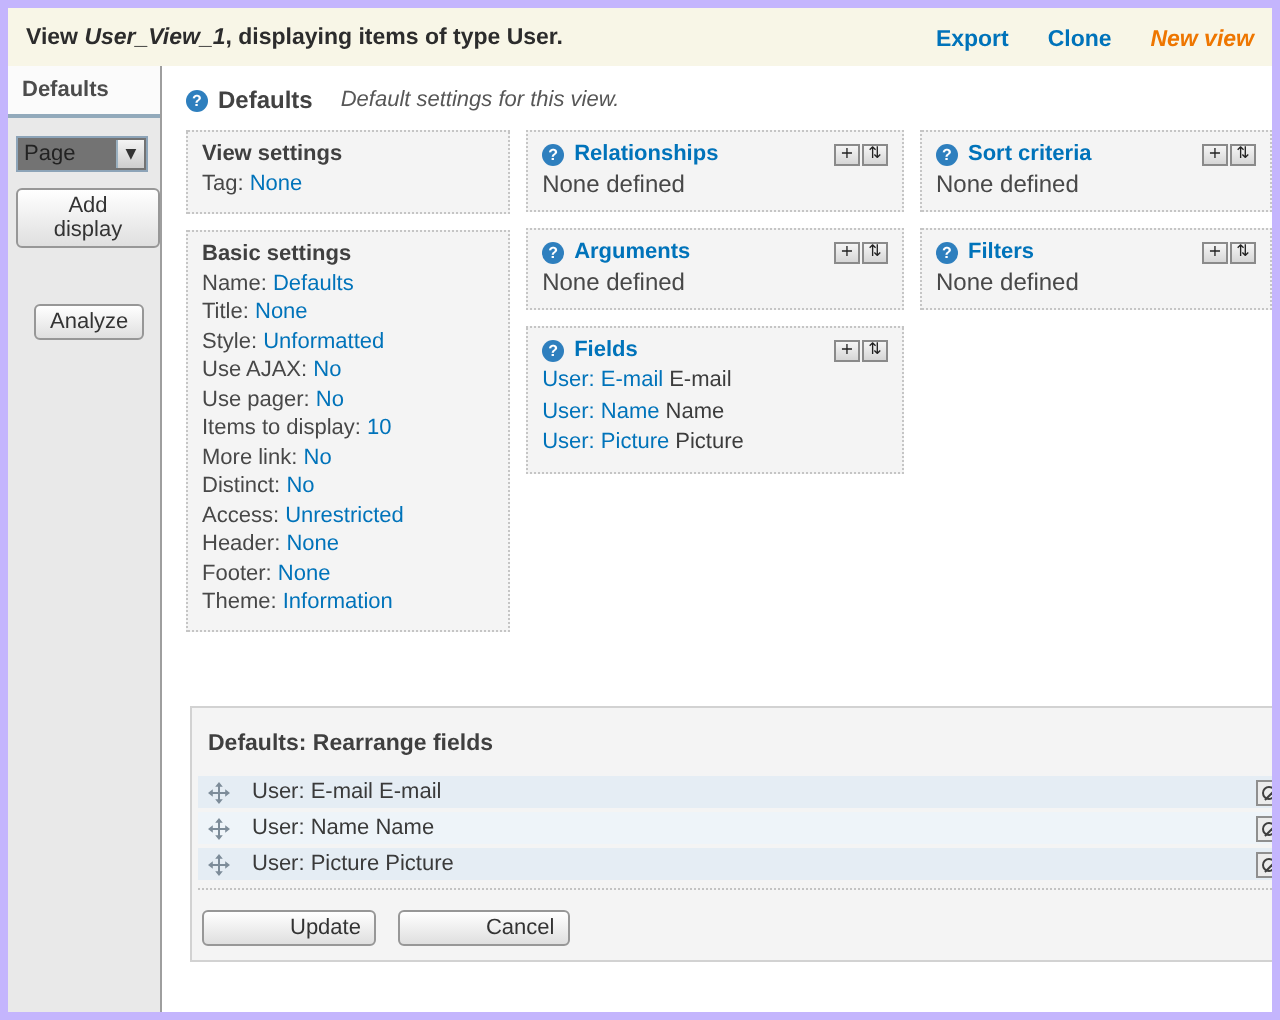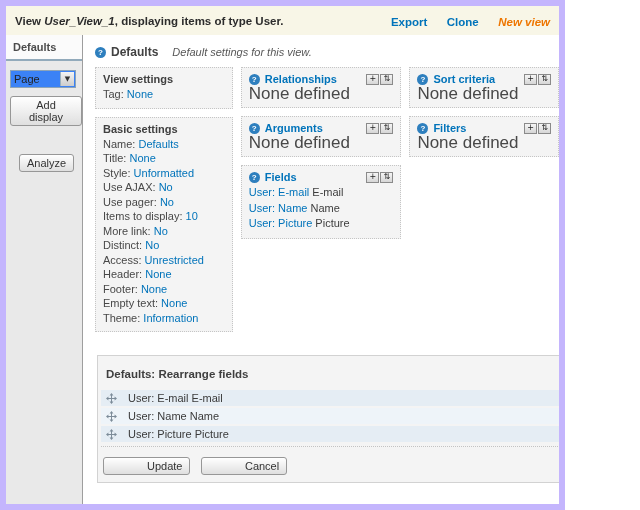--- a/index.html
+++ b/index.html
@@ -1,31 +1,31 @@
 <!DOCTYPE html>
 <html><head>
 <meta charset="utf-8">
 <style>
   * { margin:0; padding:0; box-sizing:border-box; }
   body { font-family:"Liberation Sans", sans-serif; background:#fff; }
-  .page { position:relative; width:565px; height:510px; border:6px solid #c4b5fd; background:#fff; overflow:hidden; }
+  .page { position:relative; width:640px; height:510px; border:4px solid #c4b5fd; background:#fff; overflow:hidden; }
 
   
   .top { position:absolute; left:0; top:0; width:100%; height:29px; background:#f8f6e7;
          display:flex; align-items:center; justify-content:space-between; padding:0 9px; }
   .vtitle { font-size:11.5px; font-weight:bold; color:#2c2c2c; }
   .vtitle .vname { font-style:italic; }
   .toplinks a { font-size:11.5px; font-weight:bold; color:#0073ba; text-decoration:none; margin-left:15px; cursor:pointer; }
   .toplinks a.newview { color:#ee7600; font-style:italic; }
 
   
   .sidebar { position:absolute; left:0; top:29px; bottom:0; width:77px; background:#e9e9e9; border-right:1px solid #9e9e9e; }
   .disp-tab { width:100%; height:26px; line-height:25px; background:#fbfbfb; border-bottom:2px solid #92aabb;
               padding-left:7px; font-size:11px; font-weight:bold; color:#4c4c4c; cursor:pointer; }
-  .fselect { width:66px; height:18px; margin:9px 0 0 4px; background:#3b82f6; border:1px solid #8da4b8;
+  .fselect { width:66px; height:18px; margin:9px 0 0 4px; background:#737373; border:1px solid #8da4b8;
              position:relative; font-size:11px; color:#222; line-height:16px; padding-left:3px; cursor:pointer; }
   .fselect .arrow { position:absolute; right:1px; top:1px; bottom:1px; width:14px;
              background:linear-gradient(#f4f4f4,#cdcdcd); border-left:1px solid #9ab0c0;
              font-family:"DejaVu Sans", sans-serif; font-size:7px; color:#333;
              display:flex; align-items:center; justify-content:center; }
   button.ui { font-family:"Liberation Sans", sans-serif; font-size:11px; color:#333;
               border:1px solid #979797; border-radius:3px; background:linear-gradient(#ffffff,#dfdfdf);
               padding:2px 7px; cursor:pointer; }
   .add-display { margin:8px 0 0 4px; }
   .analyze { margin:28px 0 0 13px; }
@@ -47,21 +47,21 @@
   .box { background:#f4f4f4; border:1px dotted #c5c5c5; padding:5px 7px 6px 7px; margin-bottom:8px; }
   .bt { font-size:11px; font-weight:bold; color:#404040; margin-bottom:2px; }
   .bh { display:flex; align-items:center; margin-bottom:2px; }
   .bh .btitle { font-size:11px; font-weight:bold; color:#0073ba; text-decoration:none; cursor:pointer; }
   .minis { margin-left:auto; display:flex; }
   .mini { width:13px; height:11px; margin-left:1px; background:linear-gradient(#f5f5f5,#d6d6d6);
           border:1px solid #8a8a8a; font-family:"DejaVu Sans", sans-serif; font-size:8px; line-height:8px;
           color:#222; display:inline-flex; align-items:center; justify-content:center; cursor:pointer; }
   .line { font-size:11px; line-height:14.5px; color:#484848; }
   .line a { color:#0073ba; text-decoration:none; cursor:pointer; }
-  .empty { font-size:17px; color:#484848; line-height:14px; }
+  .empty { font-size:12px; color:#484848; line-height:14px; }
   .fline { font-size:11px; line-height:15.5px; }
   .fline a { color:#0073ba; text-decoration:none; cursor:pointer; }
   .fline span { color:#3c3c3c; margin-left:3px; }
 
   
   .rearrange { position:absolute; left:13px; top:320px; width:553px; height:128px;
                background:#f4f4f4; border:1px solid #d2d2d2; }
   .rt { font-size:11.5px; font-weight:bold; color:#3f3f3f; padding:12px 0 10px 8px; }
   .rows { margin:0 3px; border-bottom:1px dotted #c3c3c3; padding-bottom:2px; }
   .rrow { height:16px; margin-bottom:2px; background:#e5edf4; display:flex; align-items:center;
@@ -129,21 +129,20 @@
           <div class="line"><span>Title:</span> <a>None</a></div>
           <div class="line"><span>Style:</span> <a>Unformatted</a></div>
           <div class="line"><span>Use AJAX:</span> <a>No</a></div>
           <div class="line"><span>Use pager:</span> <a>No</a></div>
           <div class="line"><span>Items to display:</span> <a>10</a></div>
           <div class="line"><span>More link:</span> <a>No</a></div>
           <div class="line"><span>Distinct:</span> <a>No</a></div>
           <div class="line"><span>Access:</span> <a>Unrestricted</a></div>
           <div class="line"><span>Header:</span> <a>None</a></div>
           <div class="line"><span>Footer:</span> <a>None</a></div>
-          <div class="line"><span>Empty text:</span> <a>None</a></div>
           <div class="line"><span>Theme:</span> <a>Information</a></div>
         </div>
       </div>
 
       <div class="col c2">
         <div class="box">
           <div class="bh">
             <span class="help">?</span>
             <a class="btitle">Relationships</a>
             <span class="minis">

